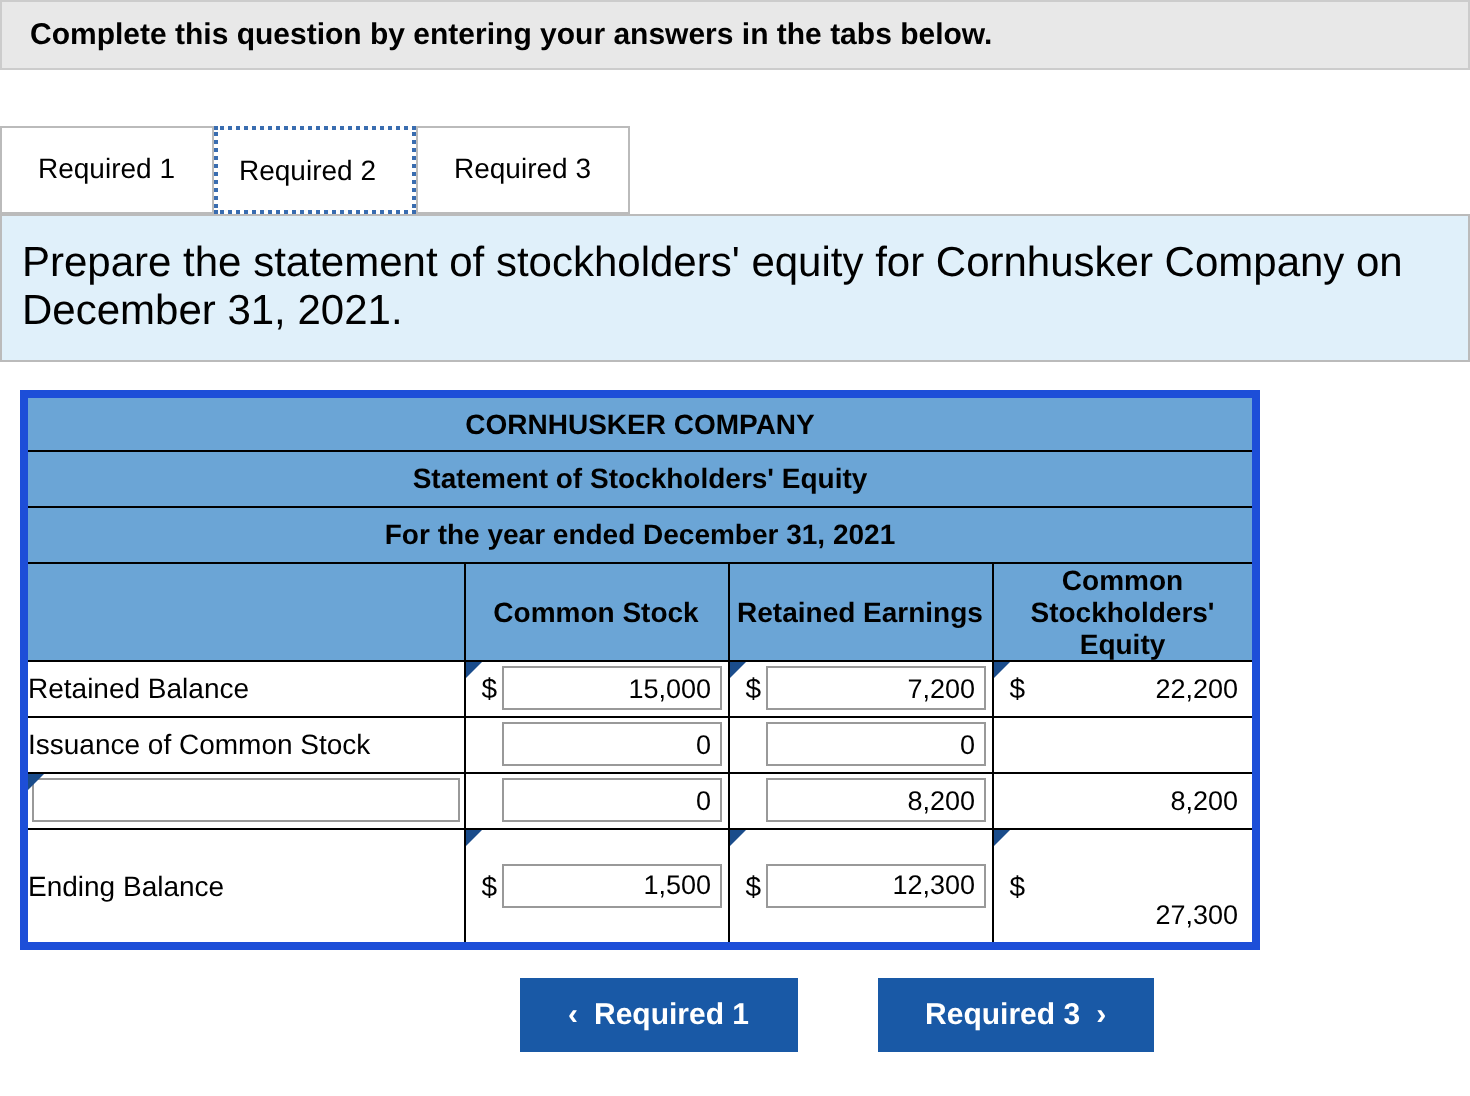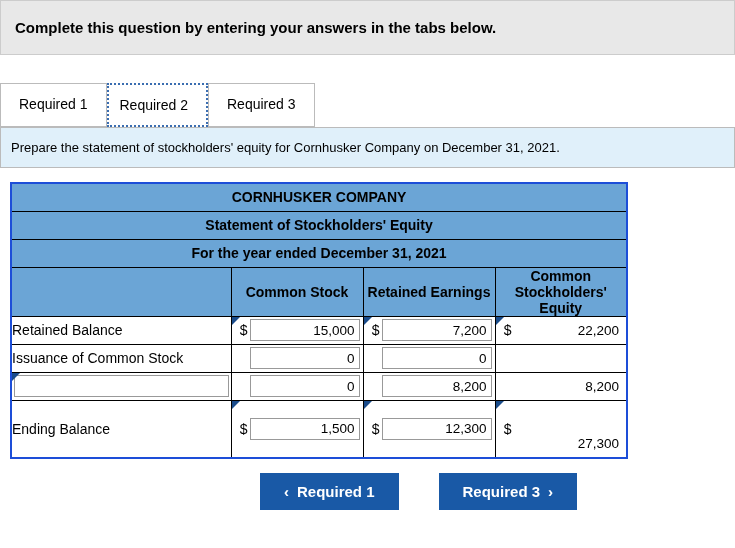--- a/index.html
+++ b/index.html
@@ -1,23 +1,23 @@
 <!DOCTYPE html>
 <html><head>
   <meta charset="utf-8">
   <style>
     * { box-sizing: border-box; margin: 0; padding: 0; }
     body { font-family: Arial, sans-serif; font-size: 14px; color: #000; width: 735px; }
-    .instruction-bar { background: #e8e8e8; border: 1px solid #ccc; padding: 18px 14px; font-weight: bold; font-size: 15px; }
+    .instruction-bar { background: #e8e8e8; border: 1px solid #ccc; padding: 8px 14px; font-weight: bold; font-size: 15px; }
     .tabs-row { display: flex; margin-top: 28px; }
     .tab { padding: 12px 18px; border: 1px solid #bbb; background: #fff; font-size: 14px; cursor: pointer; }
     .tab.active { border: 2px dotted #3a6db0; position: relative; padding-left: 11px; }
-    .prompt-bar { background: #e0f0fa; border: 1px solid #bbb; padding: 12px 10px; font-size: 13px; }
+    .prompt-bar { background: #e0f0fa; border: 1px solid #bbb; padding: 12px 10px; font-size: 21px; }
     .stmt-wrap { margin: 14px 0 0 10px; }
-    .stmt { border-collapse: collapse; border: 2px solid #1d4ed8; }
+    .stmt { border-collapse: collapse; border: 4px solid #1d4ed8; }
     .stmt td, .stmt th { border: 1px solid #000; padding: 0; }
     .hdr { background: #6ba5d6; font-weight: bold; text-align: center; }
     .hdr-row td { height: 28px; vertical-align: middle; }
     .colhdr { font-weight: bold; text-align: center; padding: 6px 8px; vertical-align: middle; }
     .labelcell { width: 220px; height: 28px; padding: 2px 4px; vertical-align: middle; }
     .labelcell .inp-wrap { display: flex; align-items: center; width: 100%; height: 100%; }
     .datacell { width: 132px; height: 28px; padding: 0; }
     .cell-inner { display: flex; align-items: center; height: 100%; width: 100%; }
     .cur { width: 18px; text-align: right; padding-right: 2px; flex-shrink: 0; }
     .inp { flex: 1; height: 22px; border: 1px solid #999; text-align: right; padding: 0 4px; font-family: Arial; font-size: 13.5px; background: #fff; margin: 2px 3px 2px 0; width: 100%; }

